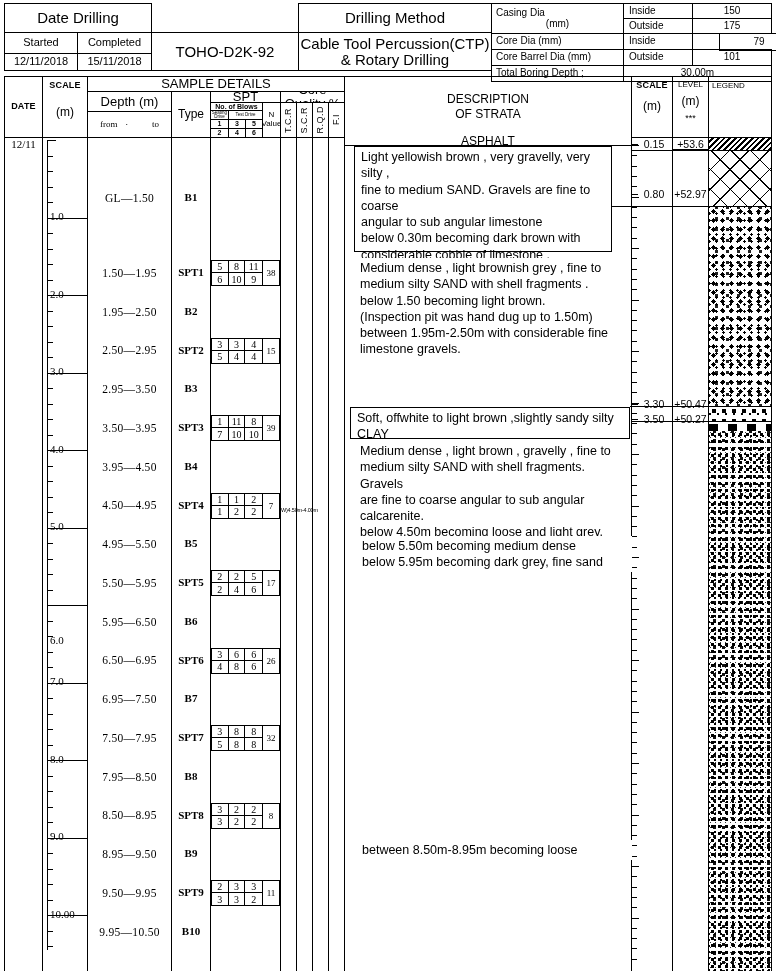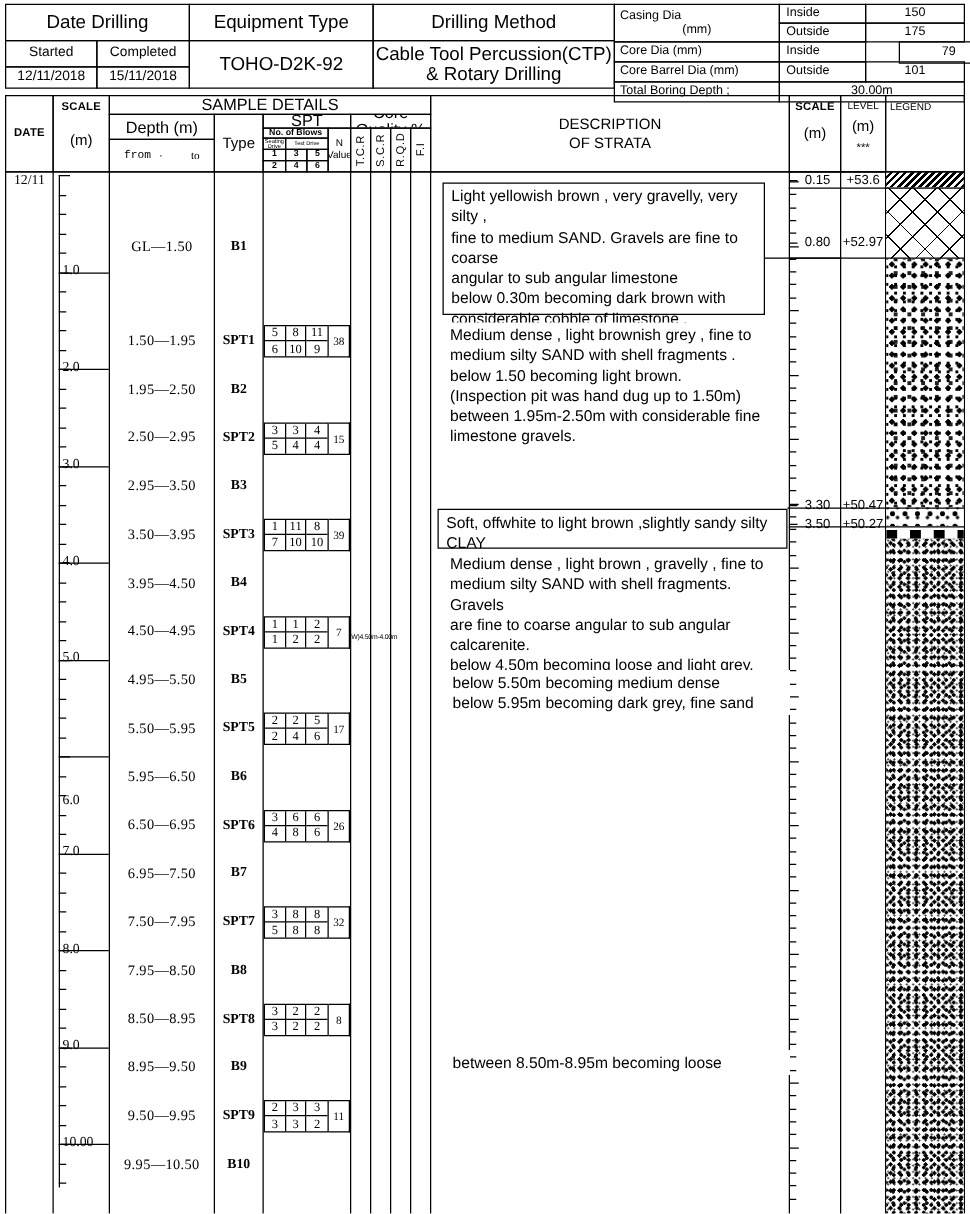--- a/index.html
+++ b/index.html
@@ -140,21 +140,20 @@
 <div id="sheet">
 
   <div id="topheader">
 
     <div class="cell bd th-txt" style="left:0;top:0;width:148px;height:30px;">Date Drilling</div>
     <div class="cell bd th-sm" style="left:0;top:29px;width:74px;height:22px;">Started</div>
     <div class="cell bd th-sm" style="left:73px;top:29px;width:75px;height:22px;">Completed</div>
     <div class="cell bd th-sm" style="left:0;top:50px;width:74px;height:18px;">12/11/2018</div>
     <div class="cell bd th-sm" style="left:73px;top:50px;width:75px;height:18px;">15/11/2018</div>
 
-    <div class="cell bd th-txt" style="left:147px;top:0;width:148px;height:30px;">Equipment Type</div>
     <div class="cell bd th-txt" style="left:147px;top:29px;width:148px;height:39px;">TOHO-D2K-92</div>
 
     <div class="cell bd th-txt" style="left:294px;top:0;width:194px;height:30px;">Drilling Method</div>
     <div class="cell bd" style="left:294px;top:29px;width:194px;height:39px;flex-direction:column;">
       <span class="th-txt">Cable Tool Percussion(CTP)</span>
       <span class="th-txt">&amp; Rotary Drilling</span>
     </div>
 
     <div class="cell bd th-xs" style="left:487px;top:0;width:133px;height:31px;flex-direction:column;">
       <span style="align-self:flex-start;padding-left:4px;">Casing Dia</span>
@@ -183,21 +182,21 @@
 
     <div class="cell bd" style="left:42px;top:76px;width:46px;height:62px;flex-direction:column;justify-content:flex-start;padding-top:4px;">
       <span class="hdr-lbl">SCALE</span>
       <span class="hdr-med" style="margin-top:16px;">(m)</span>
     </div>
 
     <div class="cell bd hdr-big" style="left:87px;top:76px;width:258px;height:16px;">SAMPLE DETAILS</div>
 
     <div class="cell bd hdr-big" style="left:87px;top:91px;width:85px;height:21px;">Depth (m)</div>
     <div class="cell bd" style="left:87px;top:111px;width:85px;height:27px;justify-content:space-around;padding:0 8px;">
-      <span style="font-size:9px;font-family:Liberation Mono, monospace;text-align:right;">from</span>
+      <span style="font-size:9px;font-family:Liberation Serif, serif;text-align:right;">from</span>
       <span style="font-size:9px;">·</span>
       <span style="font-size:9px;font-family:'Liberation Serif',serif;margin-left:16px;">to</span>
     </div>
 
     <div class="cell bd hdr-med" style="left:171px;top:91px;width:40px;height:47px;">Type</div>
 
     <div class="cell bd hdr-big" style="left:210px;top:91px;width:71px;height:12px;">SPT</div>
 
     <div class="cell bd" style="left:210px;top:102px;width:53px;height:9px;font-size:7px;font-weight:bold;">No. of Blows</div>
     <div class="cell bd" style="left:210px;top:110px;width:19px;height:10px;font-size:4.5px;line-height:1;white-space:pre-line;">Seating
@@ -229,21 +228,21 @@
     </div>
 
     <div class="cell bd" style="left:344px;top:76px;width:288px;height:62px;white-space:pre-line;font-size:12px;line-height:1.25;">DESCRIPTION
 OF STRATA</div>
 
     <div class="cell bd" style="left:631px;top:76px;width:42px;height:62px;flex-direction:column;justify-content:flex-start;padding-top:4px;">
       <span class="hdr-lbl">SCALE</span>
       <span class="hdr-med" style="margin-top:10px;">(m)</span>
     </div>
 
-    <div class="cell bd" style="left:672px;top:76px;width:37px;height:62px;flex-direction:column;justify-content:flex-start;padding-top:4px;">
+    <div class="cell bd" style="left:672px;top:76px;width:37px;height:74px;flex-direction:column;justify-content:flex-start;padding-top:4px;">
       <span style="font-size:8px;">LEVEL</span>
       <span class="hdr-med" style="margin-top:6px;">(m)</span>
       <span style="font-size:9px;margin-top:6px;">***</span>
     </div>
 
     <div class="cell bd" style="left:708px;top:76px;width:64px;height:62px;justify-content:flex-start;padding-left:3px;align-items:flex-start;padding-top:5px;">
       <span style="font-size:8px;">LEGEND</span>
     </div>
   </div>
 
@@ -460,20 +459,21 @@
         <div>3</div>
         <div>3</div>
         <div>3</div>
         <div>2</div>
       </div>
       <div class="nval" style="left: 263px; top: 880.4px; width: 17px; height: 26px; border-top: 1px solid rgb(0, 0, 0); border-right: 1px solid rgb(0, 0, 0); border-bottom: 1px solid rgb(0, 0, 0); border-image: initial; border-left: none;">11</div>
       <div class="cell depth-txt" style="left: 88px; top: 924.2px; width: 83px; height: 15px;">9.95—10.50</div>
       <div class="cell type-txt" style="left: 172px; top: 924.2px; width: 38px; height: 15px;">B10</div>
     </div>
 
+  <div class="desc desc-center" style="left:345px;top:132px;width:286px;height:14px;border-bottom:1px solid #000;text-align:center;font-size:12px;">ASPHALT</div>
 
   <div class="desc boxed" style="left:354px;top:146px;width:258px;height:106px;">Light yellowish  brown , very gravelly, very silty ,
 fine to  medium SAND. Gravels are fine to coarse
 angular to sub angular  limestone
 below 0.30m becoming dark brown with
 considerable cobble of limestone .
                     (FILL MATERIAL)</div>
 
   <div class="desc" style="left:354px;top:258px;width:276px;height:112px;">Medium dense , light brownish grey , fine to
 medium silty SAND with shell fragments .

